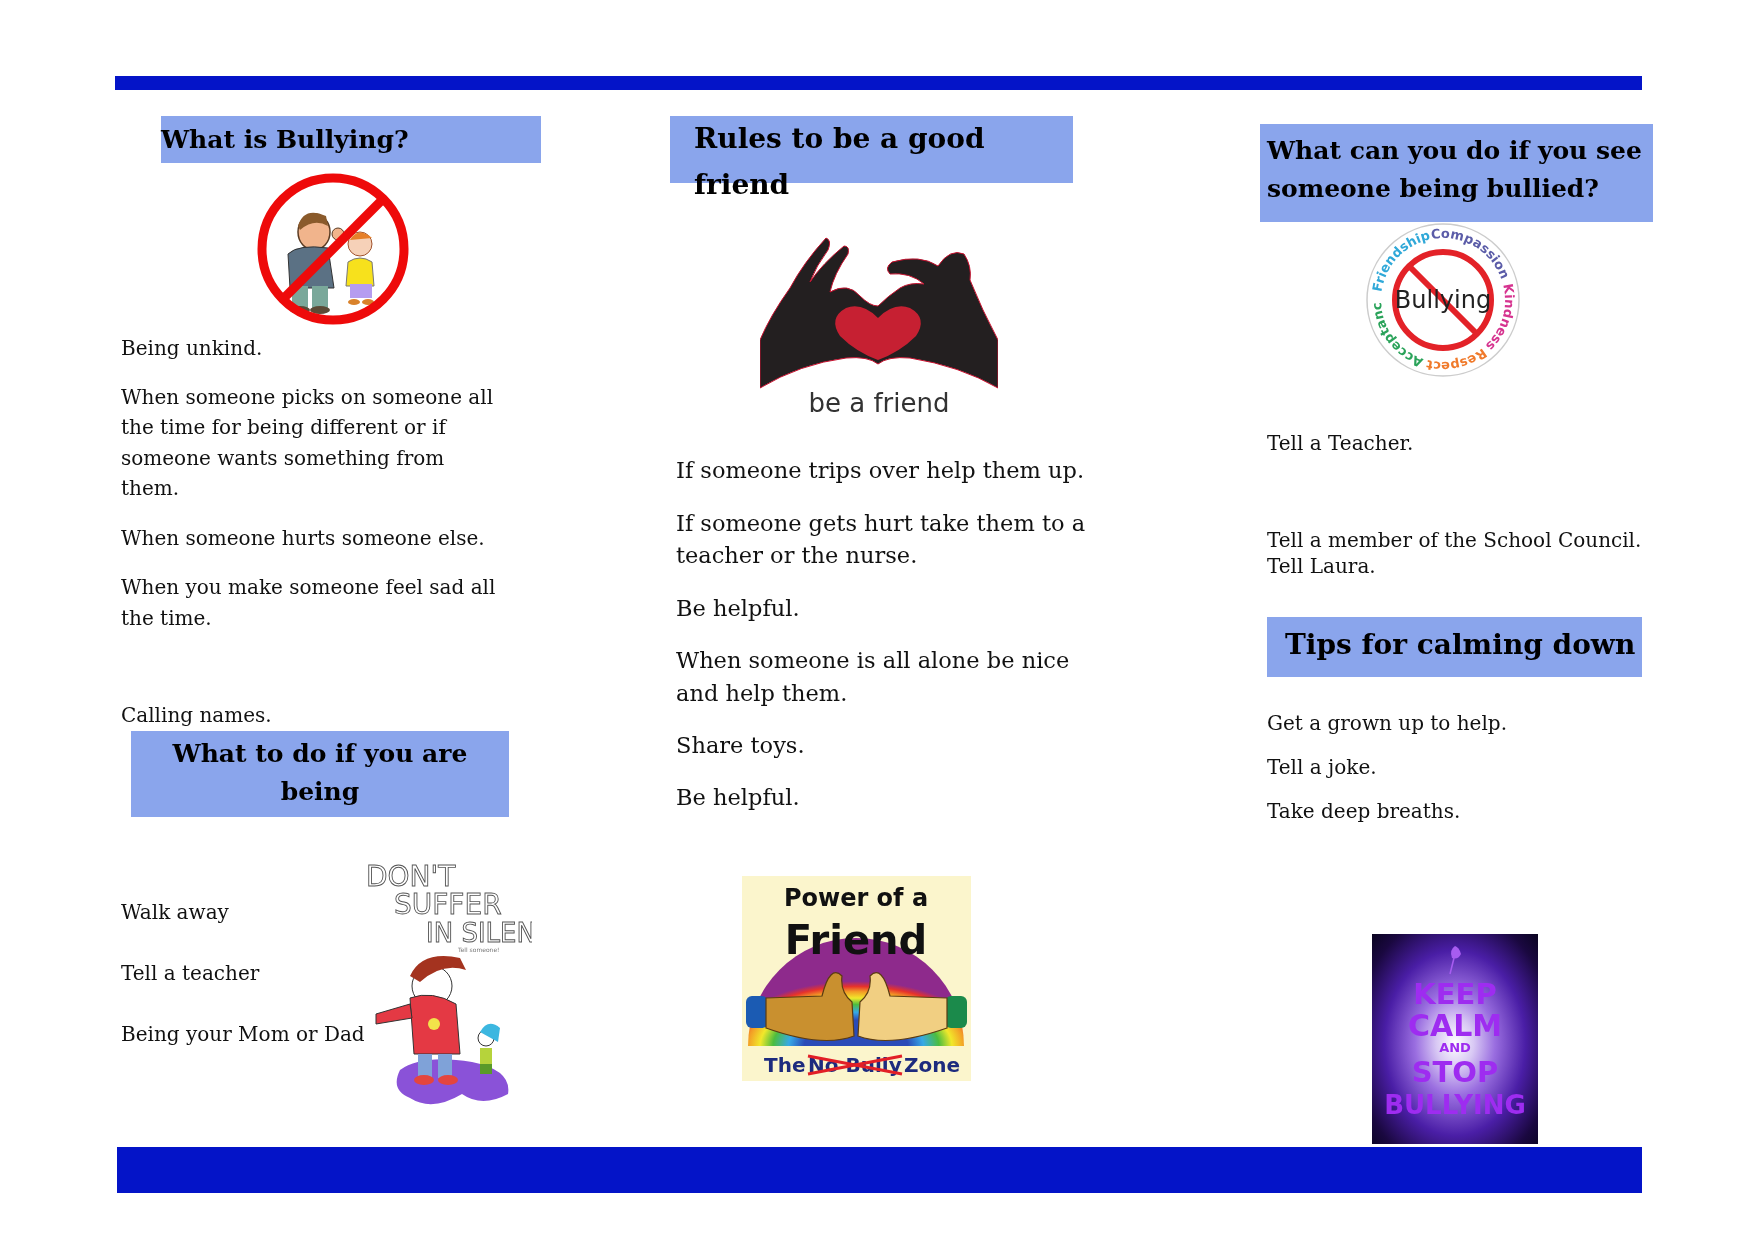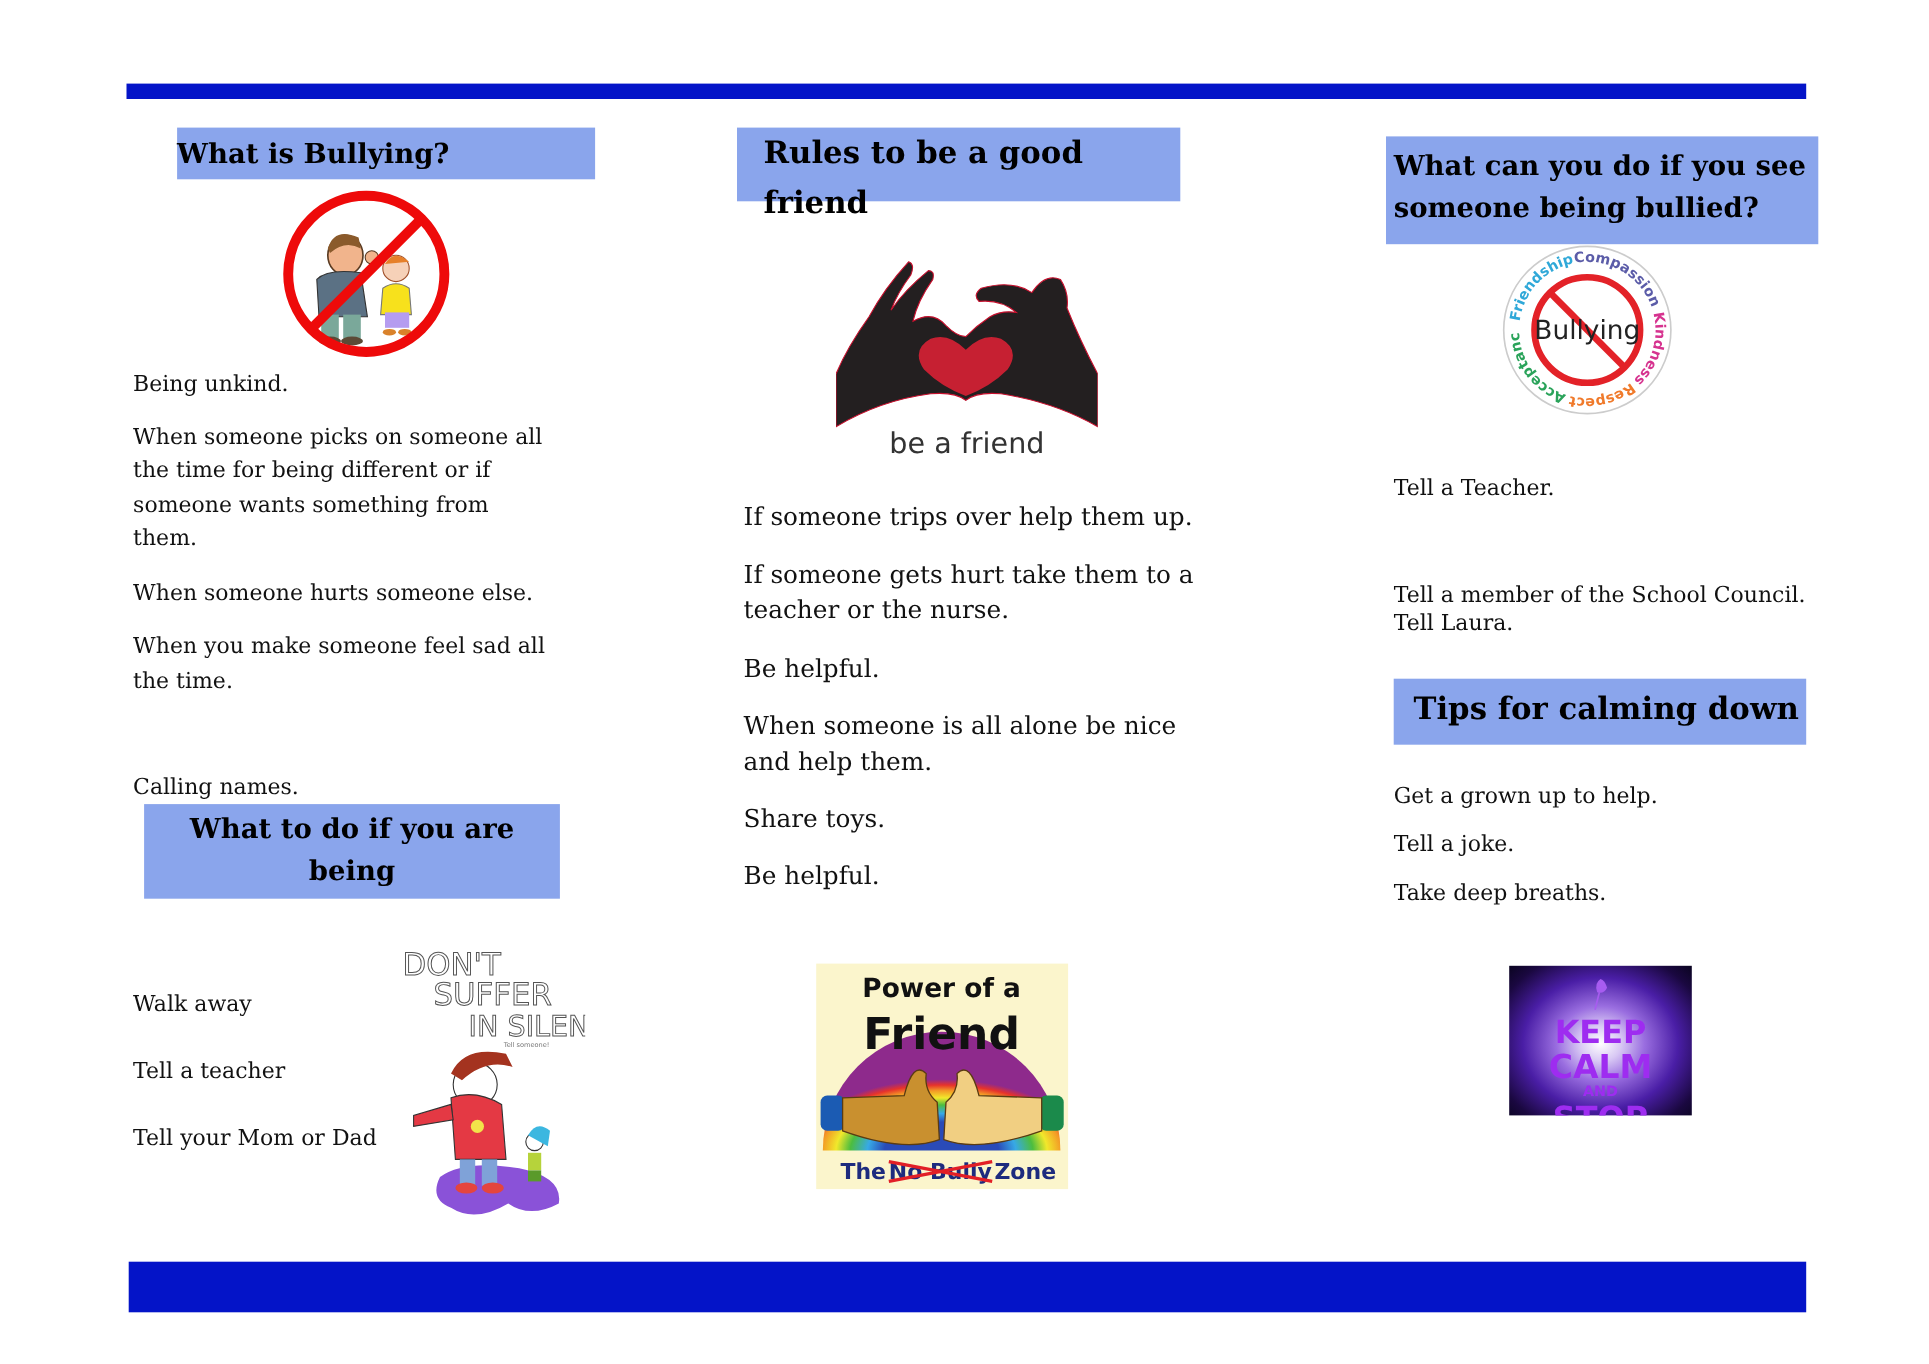--- a/index.html
+++ b/index.html
@@ -54,21 +54,21 @@
 <div class="txt" style="left:121px;top:572px;">When you make someone feel sad all</div>
 <div class="txt" style="left:121px;top:603px;">the time.</div>
 <div class="txt" style="left:121px;top:652px;margin-top:48px;">Calling names.</div>
 
 <div class="hdr" style="left:131px;top:731px;width:378px;height:86px;font-size:25px;line-height:38px;text-align:center;padding-top:4px;">
   <div>What to do if you are being</div>
 </div>
 
 <div class="txt" style="left:121px;top:897px;">Walk away</div>
 <div class="txt" style="left:121px;top:958px;">Tell a teacher</div>
-<div class="txt" style="left:121px;top:1019px;">Tell your Mom or Dad</div>
+<div class="txt" style="left:121px;top:1019px;">Being your Mom or Dad</div>
 
 <div class="img" style="left:362px;top:858px;width:170px;height:258px;">
   <svg width="170" height="258" viewBox="0 0 170 258">
     <text x="4" y="28" font-size="28" fill="none" stroke="#555" stroke-width="0.9">DON'T</text>
     <text x="32" y="56" font-size="28" fill="none" stroke="#555" stroke-width="0.9">SUFFER</text>
     <text x="64" y="84" font-size="26" fill="none" stroke="#555" stroke-width="0.9">IN SILENCE</text>
     <text x="96" y="94" font-size="6" fill="#777">Tell someone!</text>
 
     <path d="M38 212 Q60 196 110 204 Q150 212 146 236 Q120 250 100 236 Q70 254 48 240 Q28 232 38 212Z" fill="#8a52d8"></path>
 
@@ -174,21 +174,21 @@
 <div class="txt" style="left:1267px;top:428px;">Tell a Teacher.</div>
 <div class="txt" style="left:1267px;top:489px;margin-top:36px;">Tell a member of the School Council.</div>
 <div class="txt" style="left:1267px;top:551px;">Tell Laura.</div>
 
 <div class="hdr" style="left:1267px;top:617px;width:375px;height:60px;font-size:28px;line-height:56px;padding-left:18px;">Tips for calming down</div>
 
 <div class="txt" style="left:1267px;top:708px;">Get a grown up to help.</div>
 <div class="txt" style="left:1267px;top:752px;">Tell a joke.</div>
 <div class="txt" style="left:1267px;top:796px;">Take deep breaths.</div>
 
-<div class="img" style="left:1372px;top:878px;width:166px;height:136px;overflow:hidden;
+<div class="img" style="left:1372px;top:934px;width:166px;height:210px;overflow:hidden;
      background:radial-gradient(ellipse at 50% 52%, #ffffff 0%, #d8c8f4 16%, #9a6ee0 34%, #4a1ea6 60%, #1a0840 85%, #0a0420 100%);">
   <svg width="166" height="194" viewBox="0 0 166 194">
     <path d="M83 12 q-6 4 -3 12 q6 2 9 -4 q-2 -7 -6 -8z" fill="#a75cf0"></path>
     <line x1="82" y1="24" x2="78" y2="40" stroke="#a75cf0" stroke-width="1.5"></line>
     <text x="83" y="70" text-anchor="middle" font-size="29" font-weight="bold" fill="#9e2cf0">KEEP</text>
     <text x="83" y="102" text-anchor="middle" font-size="30" font-weight="bold" fill="#9e2cf0">CALM</text>
     <text x="83" y="118" text-anchor="middle" font-size="13" font-weight="bold" fill="#9e2cf0">AND</text>
     <text x="83" y="148" text-anchor="middle" font-size="29" font-weight="bold" fill="#9e2cf0">STOP</text>
     <text x="83" y="180" text-anchor="middle" font-size="26" font-weight="bold" fill="#9e2cf0">BULLYING</text>
   </svg>

